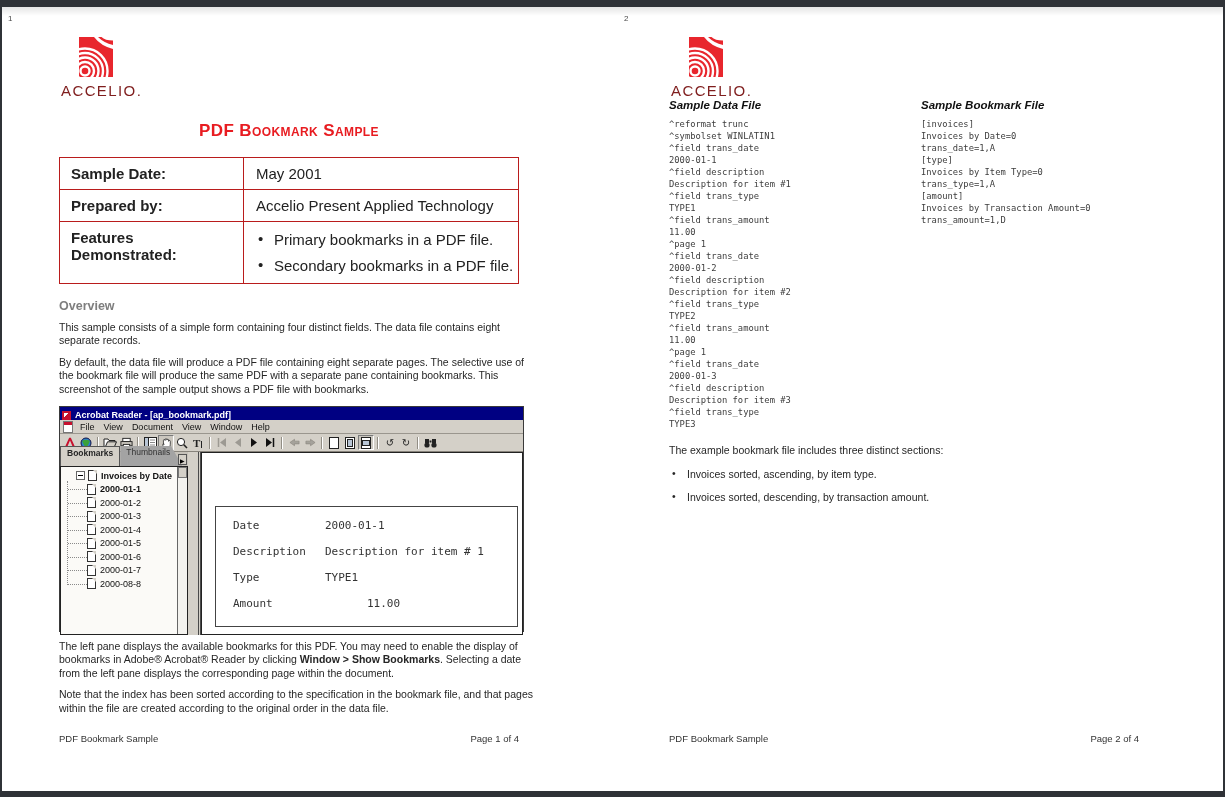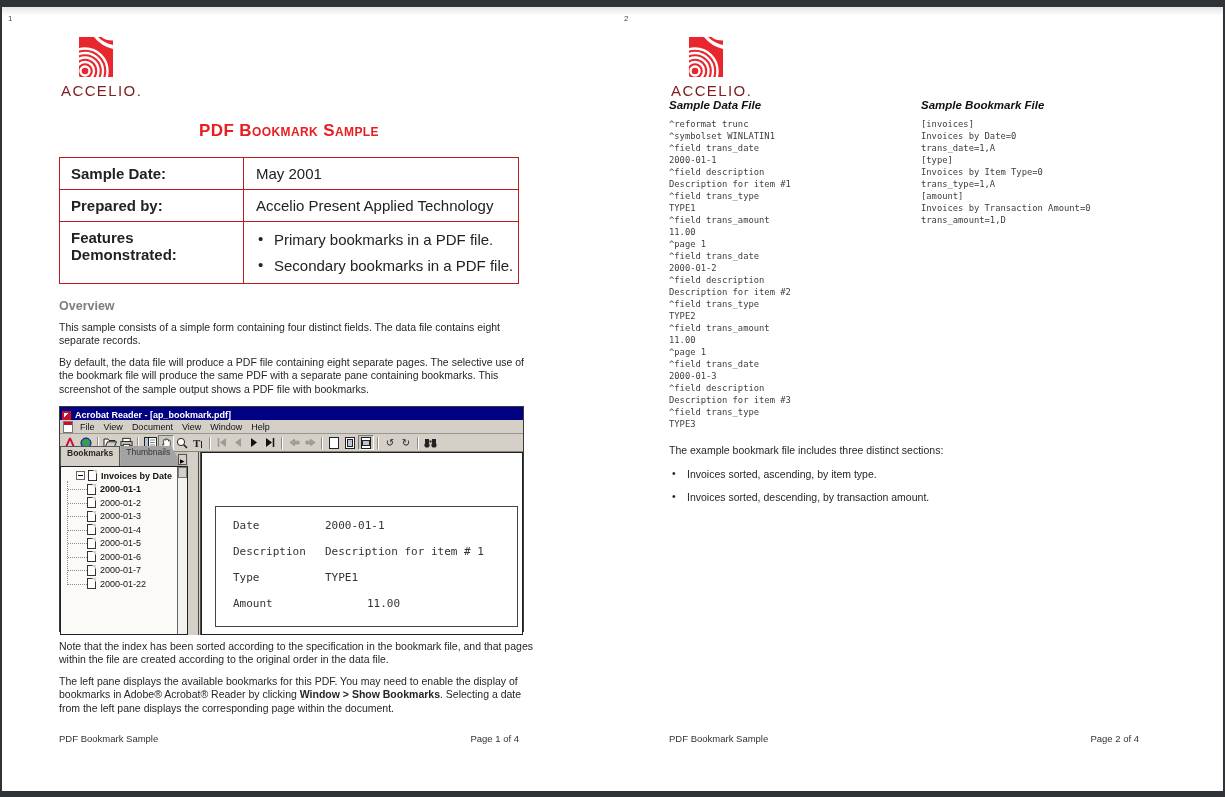--- a/index.html
+++ b/index.html
@@ -339,21 +339,21 @@
               <div class="trow child">
                   <span class="pgicon"></span>
                   <span class="tlabel">2000-01-6</span>
                 </div>
               <div class="trow child">
                   <span class="pgicon"></span>
                   <span class="tlabel">2000-01-7</span>
                 </div>
               <div class="trow child">
                   <span class="pgicon"></span>
-                  <span class="tlabel">2000-01-22</span>
+                  <span class="tlabel">2000-08-8</span>
                 </div>
             </div>
             <div class="vscroll">
                 <div class="vthumb"></div>
               </div>
           </div>
         </div>
         <div class="splitter"></div>
         <div class="shot-main">
           <div class="form">
@@ -371,22 +371,22 @@
             </div>
             <div class="frow">
               <span class="flabel">Amount</span>
               <span class="fval indent">11.00</span>
             </div>
           </div>
         </div>
       </div>
     </div>
 
+    <p class="body"><span>The left pane displays the available bookmarks for this PDF. You may need to enable the display of bookmarks in Adobe® Acrobat® Reader by clicking </span><b>Window &gt; Show Bookmarks</b><span>. Selecting a date from the left pane displays the corresponding page within the document.</span></p>
     <p class="body">Note that the index has been sorted according to the specification in the bookmark file, and that pages within the file are created according to the original order in the data file.</p>
-    <p class="body"><span>The left pane displays the available bookmarks for this PDF. You may need to enable the display of bookmarks in Adobe® Acrobat® Reader by clicking </span><b>Window &gt; Show Bookmarks</b><span>. Selecting a date from the left pane displays the corresponding page within the document.</span></p>
   </div>
   <div class="footer">
     <span>PDF Bookmark Sample</span>
     <span>Page 1 of 4</span>
   </div>
 </div>
 
 <div class="page" id="page2">
   <span class="page-num">2</span>
   <div class="pc">

